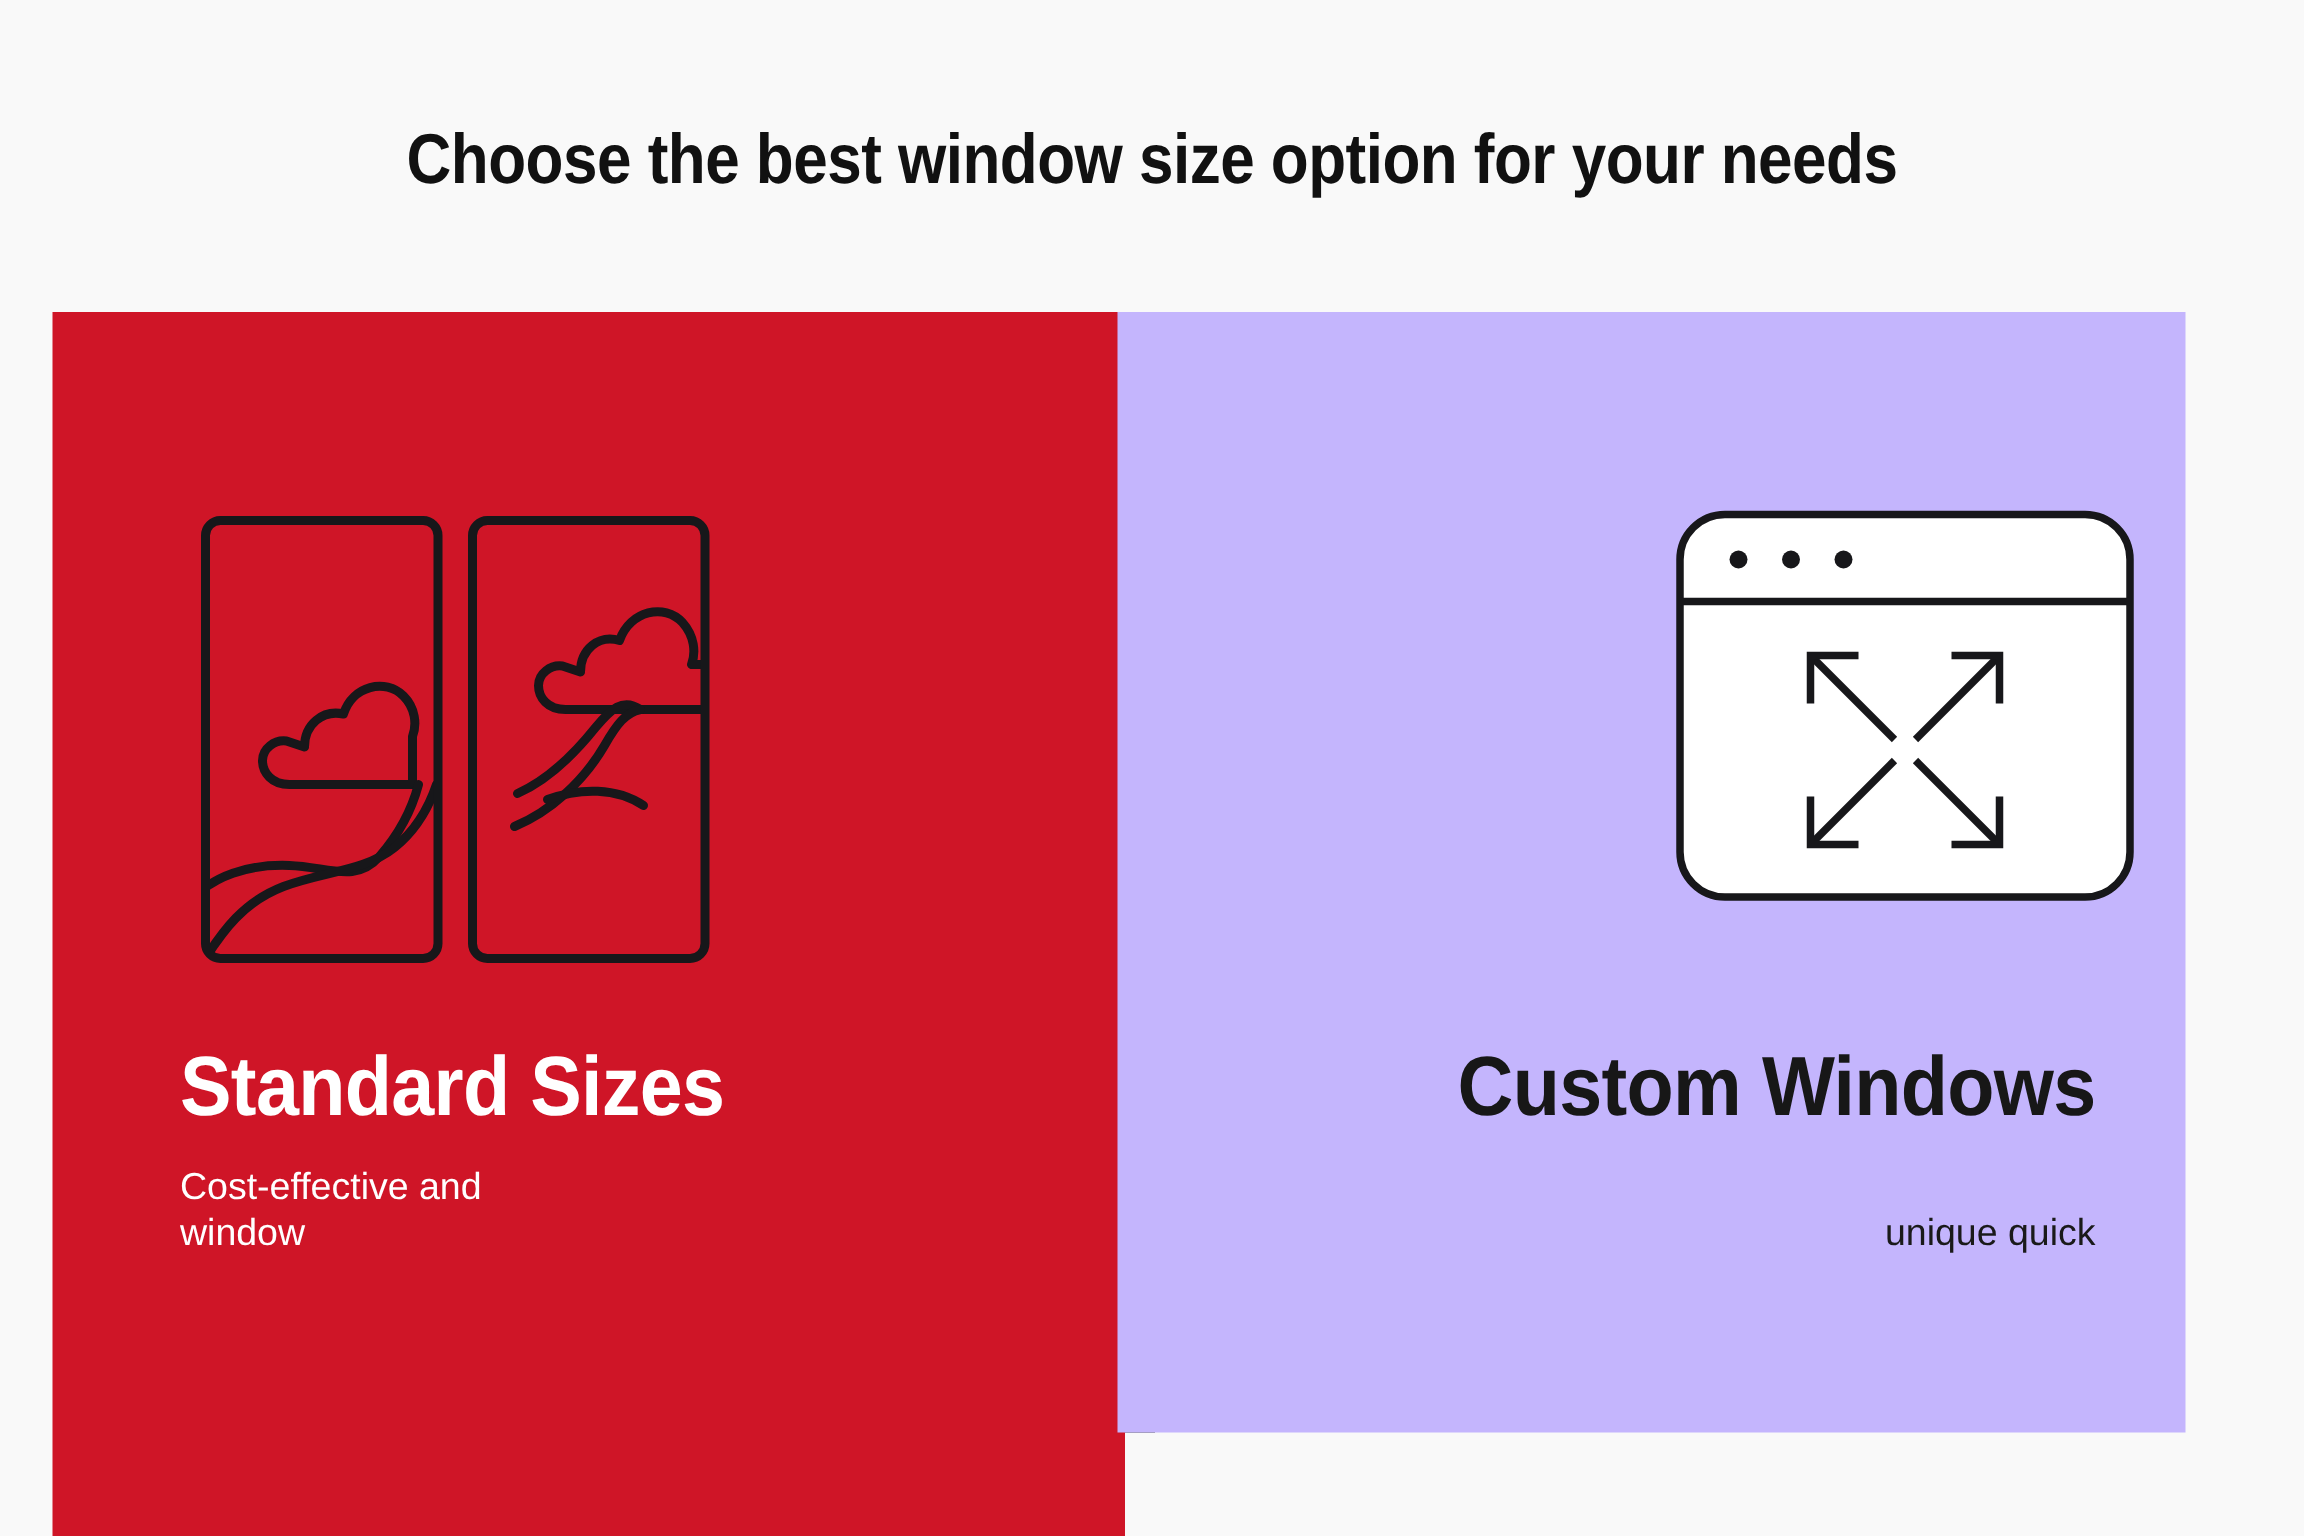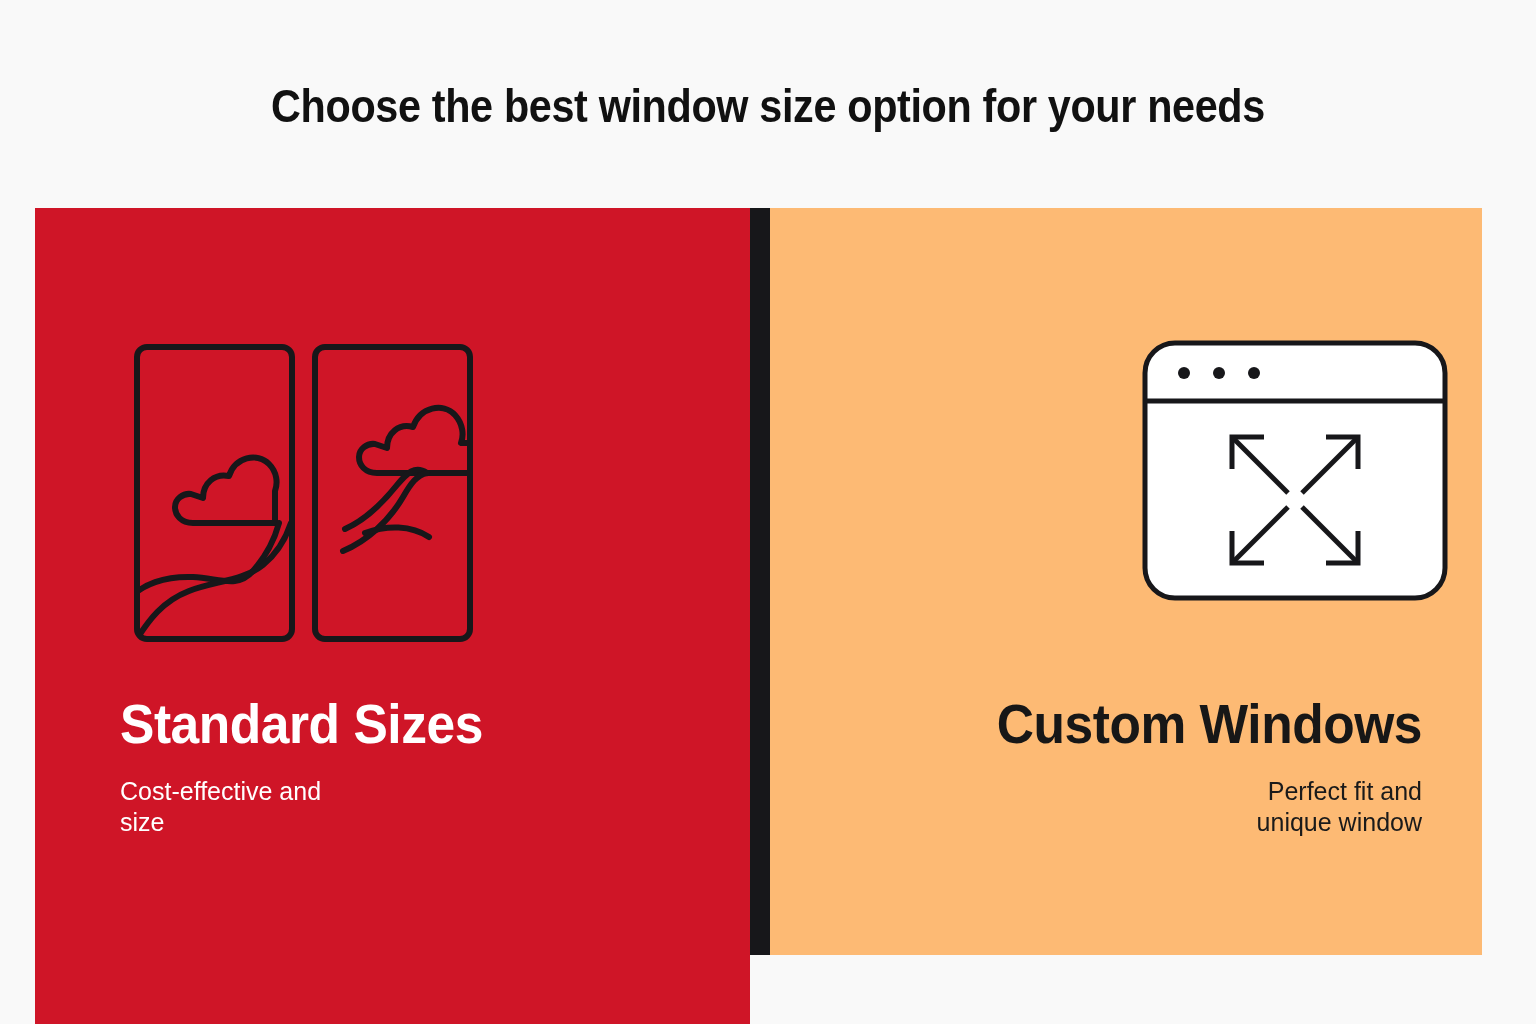--- a/index.html
+++ b/index.html
@@ -55,25 +55,25 @@
     position: absolute;
     left: 715px;
     top: 0;
     width: 20px;
     height: 747px;
     background: #17171a;
   }
   
   #panel-custom {
     position: absolute;
-    left: 735px;
+    left: 710px;
     top: 0;
     width: 712px;
     height: 747px;
-    background: #fdba74;
+    background: #c4b5fd;
   }
 
   
   .panel-icon {
     position: absolute;
   }
   #standard-icon {
     left: 80px;
     top: 125px;
   }
@@ -197,21 +197,21 @@
 
         <rect x="22" y="14" width="155" height="292" rx="10" ry="10" fill="none" stroke="#17171a" stroke-width="6"></rect>
         <rect x="200" y="14" width="155" height="292" rx="10" ry="10" fill="none" stroke="#17171a" stroke-width="6"></rect>
       </svg>
     </div>
 
     <div class="panel-text" id="standard-text">
       <div class="panel-heading">Standard Sizes</div>
       <div class="panel-sub">
         <span>Cost-effective and</span><br>
-        <span>size</span>
+        <span>window</span>
       </div>
     </div>
   </div>
 
   <div id="panel-divider"></div>
 
   <div id="panel-custom">
 
     <div class="panel-icon" id="custom-icon">
       <svg width="310" height="270" viewBox="0 0 310 270" fill="none">
@@ -234,20 +234,20 @@
         <polyline points="92,193 92,225 124,225" fill="none" stroke="#17171a" stroke-width="5"></polyline>
 
         <line x1="162" y1="169" x2="218" y2="225" stroke="#17171a" stroke-width="5"></line>
         <polyline points="186,225 218,225 218,193" fill="none" stroke="#17171a" stroke-width="5"></polyline>
       </svg>
     </div>
 
     <div class="panel-text" id="custom-text">
       <div class="panel-heading">Custom Windows</div>
       <div class="panel-sub">
-        <span>Perfect fit and</span><br>
-        <span>unique window</span>
+        <br>
+        <span>unique quick</span>
       </div>
     </div>
   </div>
 
 
 </div>
 
 </body></html>

